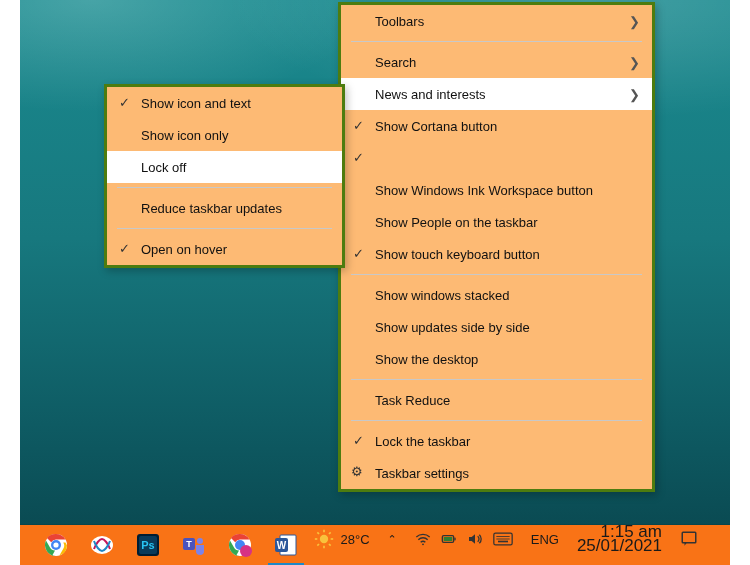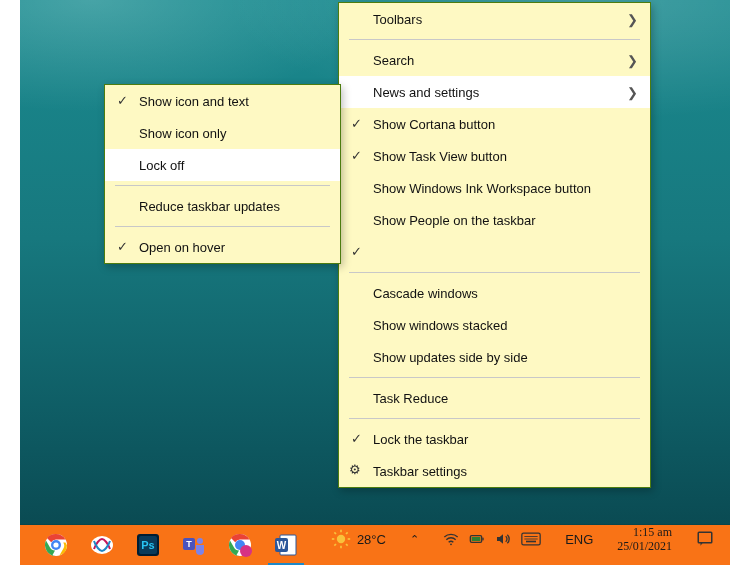--- a/index.html
+++ b/index.html
@@ -6,26 +6,26 @@
   .wallpaper{position:absolute;left:20px;top:0;right:20px;bottom:35px;background:linear-gradient(180deg,#1a8a8f 0%,#17787e 45%,#0e5b63 80%,#0a4a52 100%);}
   .wallpaper::before{content:"";position:absolute;inset:0;background:
       radial-gradient(ellipse 600px 200px at 80% 0%, rgba(255,255,255,0.18), transparent 60%),
       radial-gradient(ellipse 400px 160px at 10% 0%, rgba(230,255,250,0.22), transparent 70%);}
   
   .taskbar{position:absolute;left:20px;right:20px;bottom:0;height:40px;background:#f97316;box-shadow:0 -1px 0 rgba(0,0,0,0.08);z-index:10;display:flex;align-items:flex-start;}
   .tb-left{display:flex;gap:18px;align-items:center;height:100%;padding-left:22px;}
   .tb-icon{width:28px;height:28px;display:flex;align-items:center;justify-content:center;cursor:pointer;}
   .tb-icon.selected{position:relative;}
   .tb-icon.selected::after{content:"";position:absolute;left:-4px;right:-4px;bottom:-6px;height:2px;background:#1e88c7;}
-  .tb-right{margin-left:auto;display:flex;align-items:center;gap:24px;padding-right:16px;color:#1a1a1a;}
+  .tb-right{margin-left:auto;display:flex;align-items:center;gap:18px;padding-right:32px;color:#1a1a1a;}
   .weather{display:flex;align-items:center;gap:6px;}
   .sys{display:flex;align-items:center;gap:10px;}
-  .clock{display:flex;flex-direction:column;align-items:flex-end;line-height:14px;font-size:12px;font-family:Liberation Serif, serif;}
+  .clock{display:flex;flex-direction:column;align-items:flex-end;line-height:14px;font-size:17px;}
   
-  .menu{position:absolute;background:#fef9c3;border:1px solid #4d7c0f;box-shadow:2px 3px 8px rgba(0,0,0,0.25);z-index:30;}
+  .menu{position:absolute;background:#fdba74;border:3px solid #4d7c0f;box-shadow:2px 3px 8px rgba(0,0,0,0.25);z-index:30;}
   .menu.main{left:338px;top:2px;width:311px;}
   .menu.sub {left:104px;top:84px;width:235px;}
   .mrow{height:32px;display:flex;align-items:center;padding:0 12px 0 34px;position:relative;cursor:default;color:#111;}
   .mrow.hover{background:#ffffff;}
   .mrow .chk{position:absolute;left:12px;top:8px;color:#333;}
   .mrow .gear{position:absolute;left:10px;top:7px;color:#333;}
   .mrow .arrow{margin-left:auto;color:#555;}
   .sep{height:1px;background:#c8c8c8;margin:4px 10px;}
   .menu.main .sep{margin:4px 10px;}
   .menu.sub .mrow{padding-left:34px;}
@@ -42,49 +42,49 @@
   <div class="mrow">
       <span>Toolbars</span>
       <span class="arrow">❯</span>
     </div>
   <div class="sep"></div>
   <div class="mrow">
       <span>Search</span>
       <span class="arrow">❯</span>
     </div>
   <div class="mrow hover">
-      <span>News and settings</span>
+      <span>News and interests</span>
       <span class="arrow">❯</span>
     </div>
   <div class="mrow">
       <span class="chk">✓</span>
       <span>Show Cortana button</span>
     </div>
   <div class="mrow">
       <span class="chk">✓</span>
-      <span>Show Task View button</span>
     </div>
   <div class="mrow">
       <span>Show Windows Ink Workspace button</span>
     </div>
   <div class="mrow">
       <span>Show People on the taskbar</span>
     </div>
   <div class="mrow">
       <span class="chk">✓</span>
-    </div>
-  <div class="sep"></div>
-  <div class="mrow">
-      <span>Cascade windows</span>
-    </div>
+      <span>Show touch keyboard button</span>
+    </div>
+  <div class="sep"></div>
   <div class="mrow">
       <span>Show windows stacked</span>
     </div>
   <div class="mrow">
       <span>Show updates side by side</span>
+    </div>
+  <div class="mrow">
+      <span>Show the desktop</span>
     </div>
   <div class="sep"></div>
   <div class="mrow">
       <span>Task Reduce</span>
     </div>
   <div class="sep"></div>
   <div class="mrow">
       <span class="chk">✓</span>
       <span>Lock the taskbar</span>
     </div>

